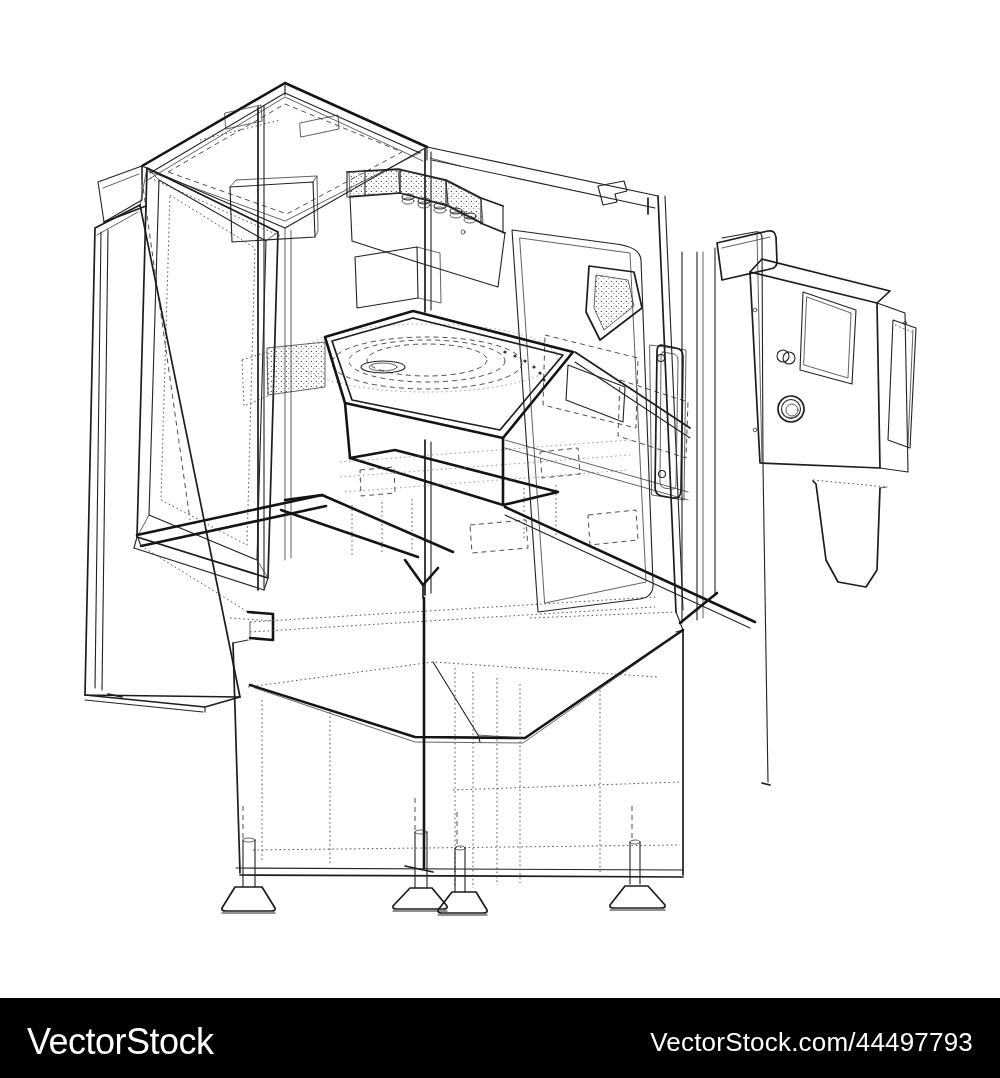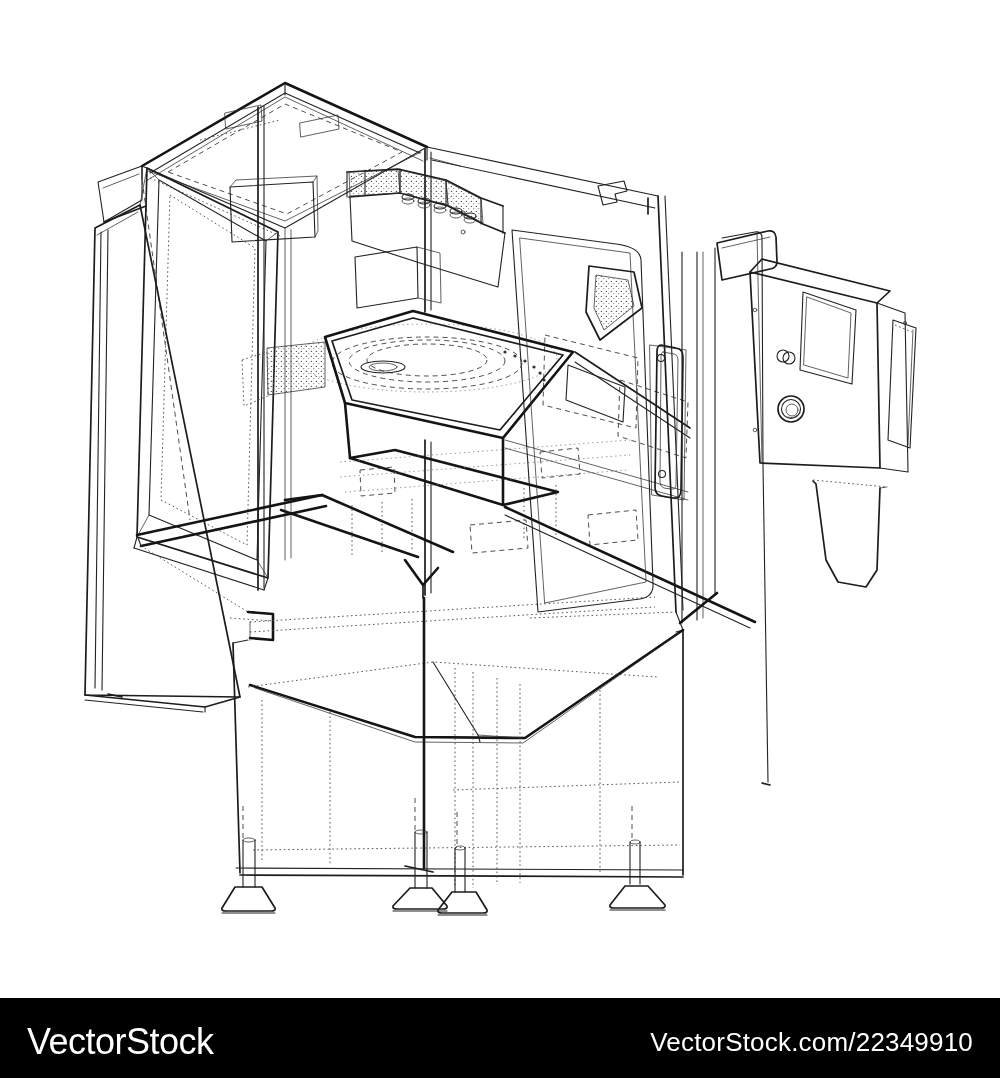--- a/index.html
+++ b/index.html
@@ -296,15 +296,15 @@
             <ellipse class="thin" cx="635" cy="842" rx="5" ry="2"></ellipse>
           <path class="med" d="M625,886 L610,905 Q609,908 614,908 L661,908 Q666,908 665,905 L648,886 Z"></path>
           <path class="ln" d="M610,910 L665,910"></path>
         </g>
       </g>
     </svg>
   </div>
 
   <div class="bar">
     <span class="brand">VectorStock</span>
-    <span class="imgref">VectorStock.com/22349910</span>
+    <span class="imgref">VectorStock.com/44497793</span>
   </div>
 </div>
 
 </body></html>

